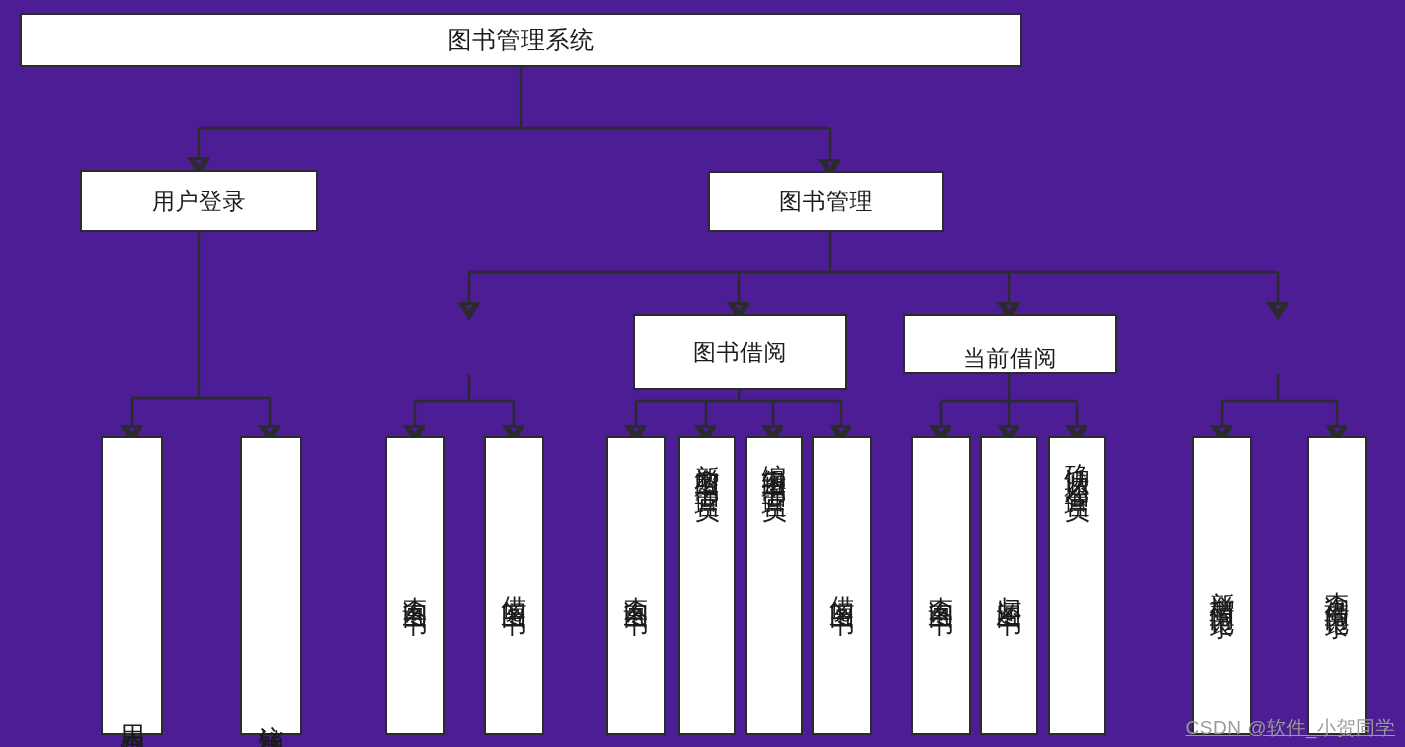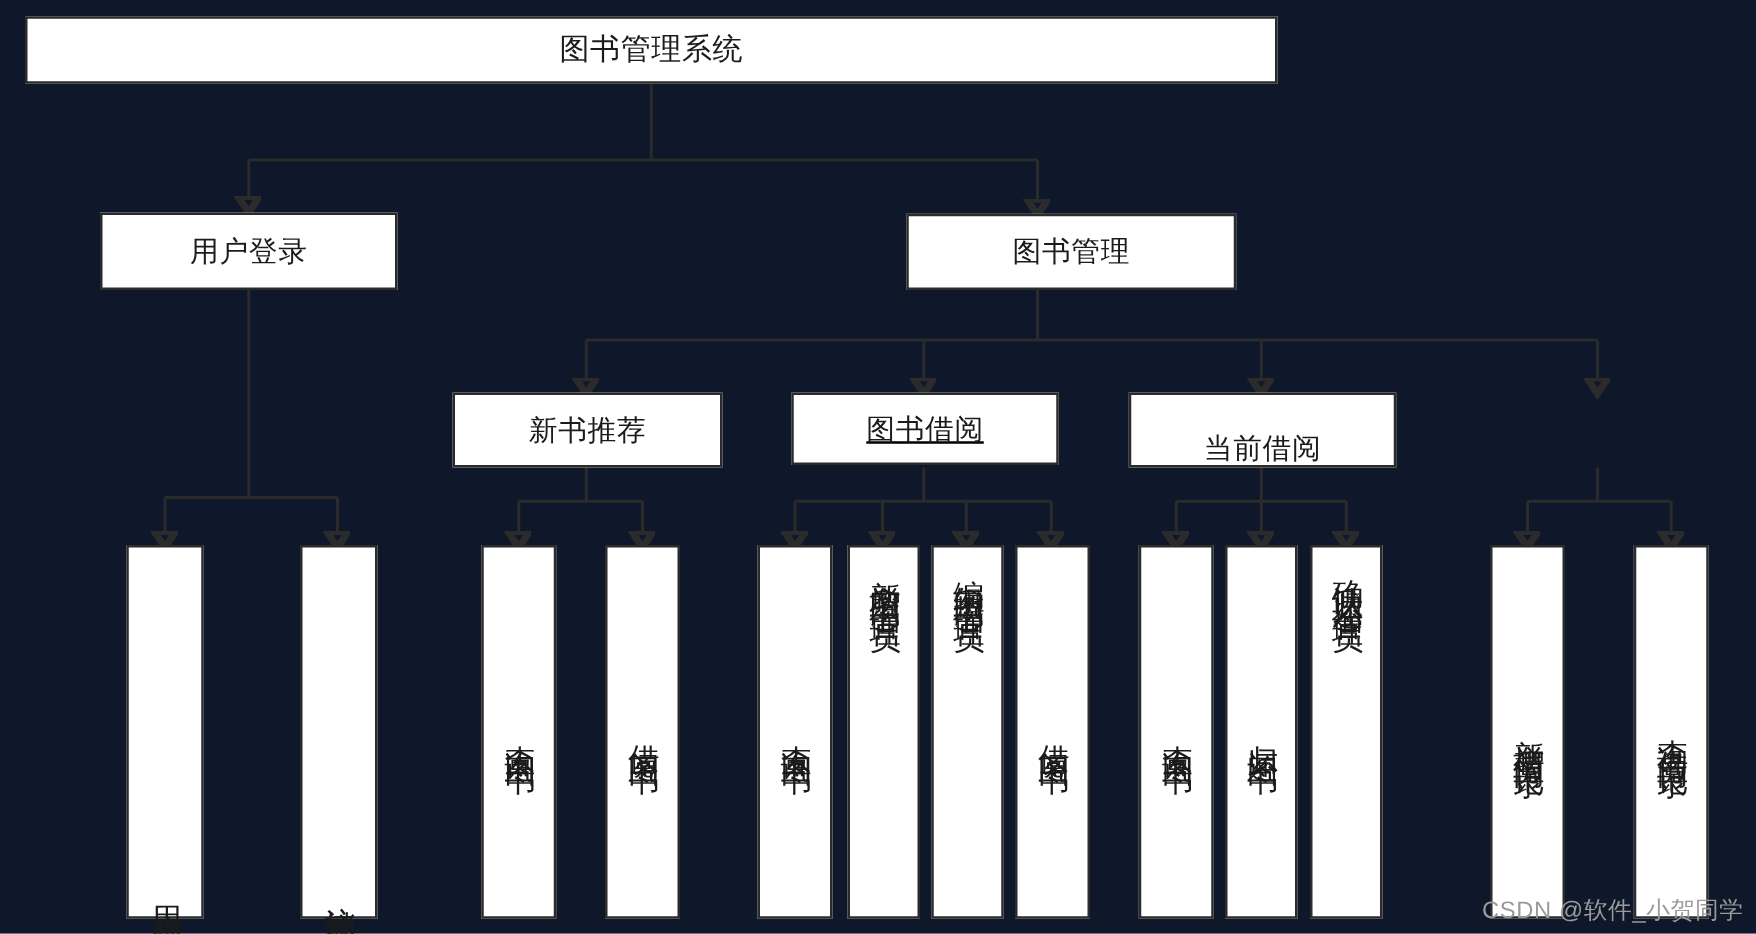--- a/index.html
+++ b/index.html
@@ -8,21 +8,21 @@
     padding: 0;
     background: #ffffff;
   }
   body {
     font-family: "Liberation Sans", "DejaVu Sans", sans-serif;
   }
   #canvas {
     position: relative;
     width: 1405px;
     height: 747px;
-    background: #0f172a;
+    background: #4c1d95;
     overflow: hidden;
   }
   
   #connectors {
     position: absolute;
     left: 0;
     top: 0;
     width: 1405px;
     height: 747px;
     pointer-events: none;
@@ -78,20 +78,21 @@
   }
   
   #watermark {
     position: absolute;
     right: 10px;
     bottom: 6px;
     font-size: 19px;
     color: #9a9a9a;
     white-space: nowrap;
     letter-spacing: 0.5px;
+    text-decoration: underline;
   }
 </style>
 </head>
 <body>
 
 <div id="canvas">
 
   <svg id="connectors" viewBox="0 0 1405 747" width="1405" height="747" xmlns="http://www.w3.org/2000/svg">
     <defs>
       <marker id="arrow" markerWidth="9" markerHeight="9" refX="1.2" refY="4.2" orient="auto" markerUnits="strokeWidth">
@@ -141,29 +142,26 @@
   </svg>
 
   <div class="node horiz root" style="left:20px; top:13px; width:1002px; height:54px;">
     <span class="label">图书管理系统</span>
   </div>
 
   <div class="node horiz" style="left:80px; top:170px; width:238px; height:62px;">
     <span class="label">用户登录</span>
   </div>
 
-  <div class="node horiz" style="left:725px; top:171px; width:264px; height:61px;">
+  <div class="node horiz" style="left:708px; top:171px; width:236px; height:61px;">
     <span class="label">图书管理</span>
   </div>
 
-  <div class="node horiz" style="left:362px; top:314px; width:216px; height:60px;">
-    <span class="label">新书推荐</span>
-  </div>
-
-  <div class="node horiz" style="left:633px; top:314px; width:214px; height:58px;text-decoration:underline;">
+
+  <div class="node horiz" style="left:633px; top:314px; width:214px; height:76px;">
     <span class="label">图书借阅</span>
   </div>
 
   <div class="node horiz" style="left:903px; top:314px; width:214px; height:60px;align-items:flex-end;">
     <span class="label">当前借阅</span>
   </div>
 
 
   <div class="node vert bottom-align" style="left:101px; top:436px; width:62px; height:299px;">
     <span class="label">用户登录</span>

